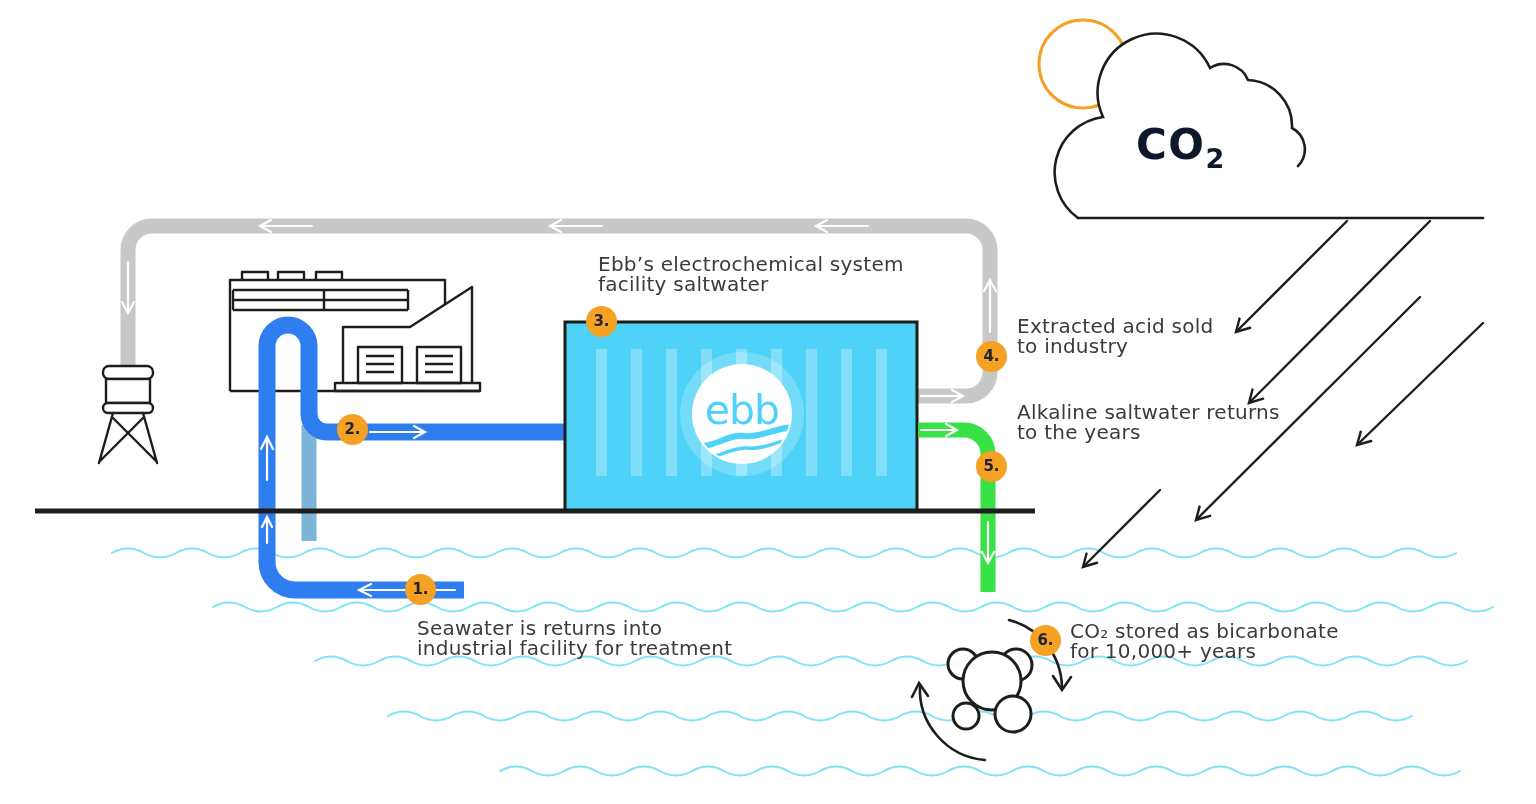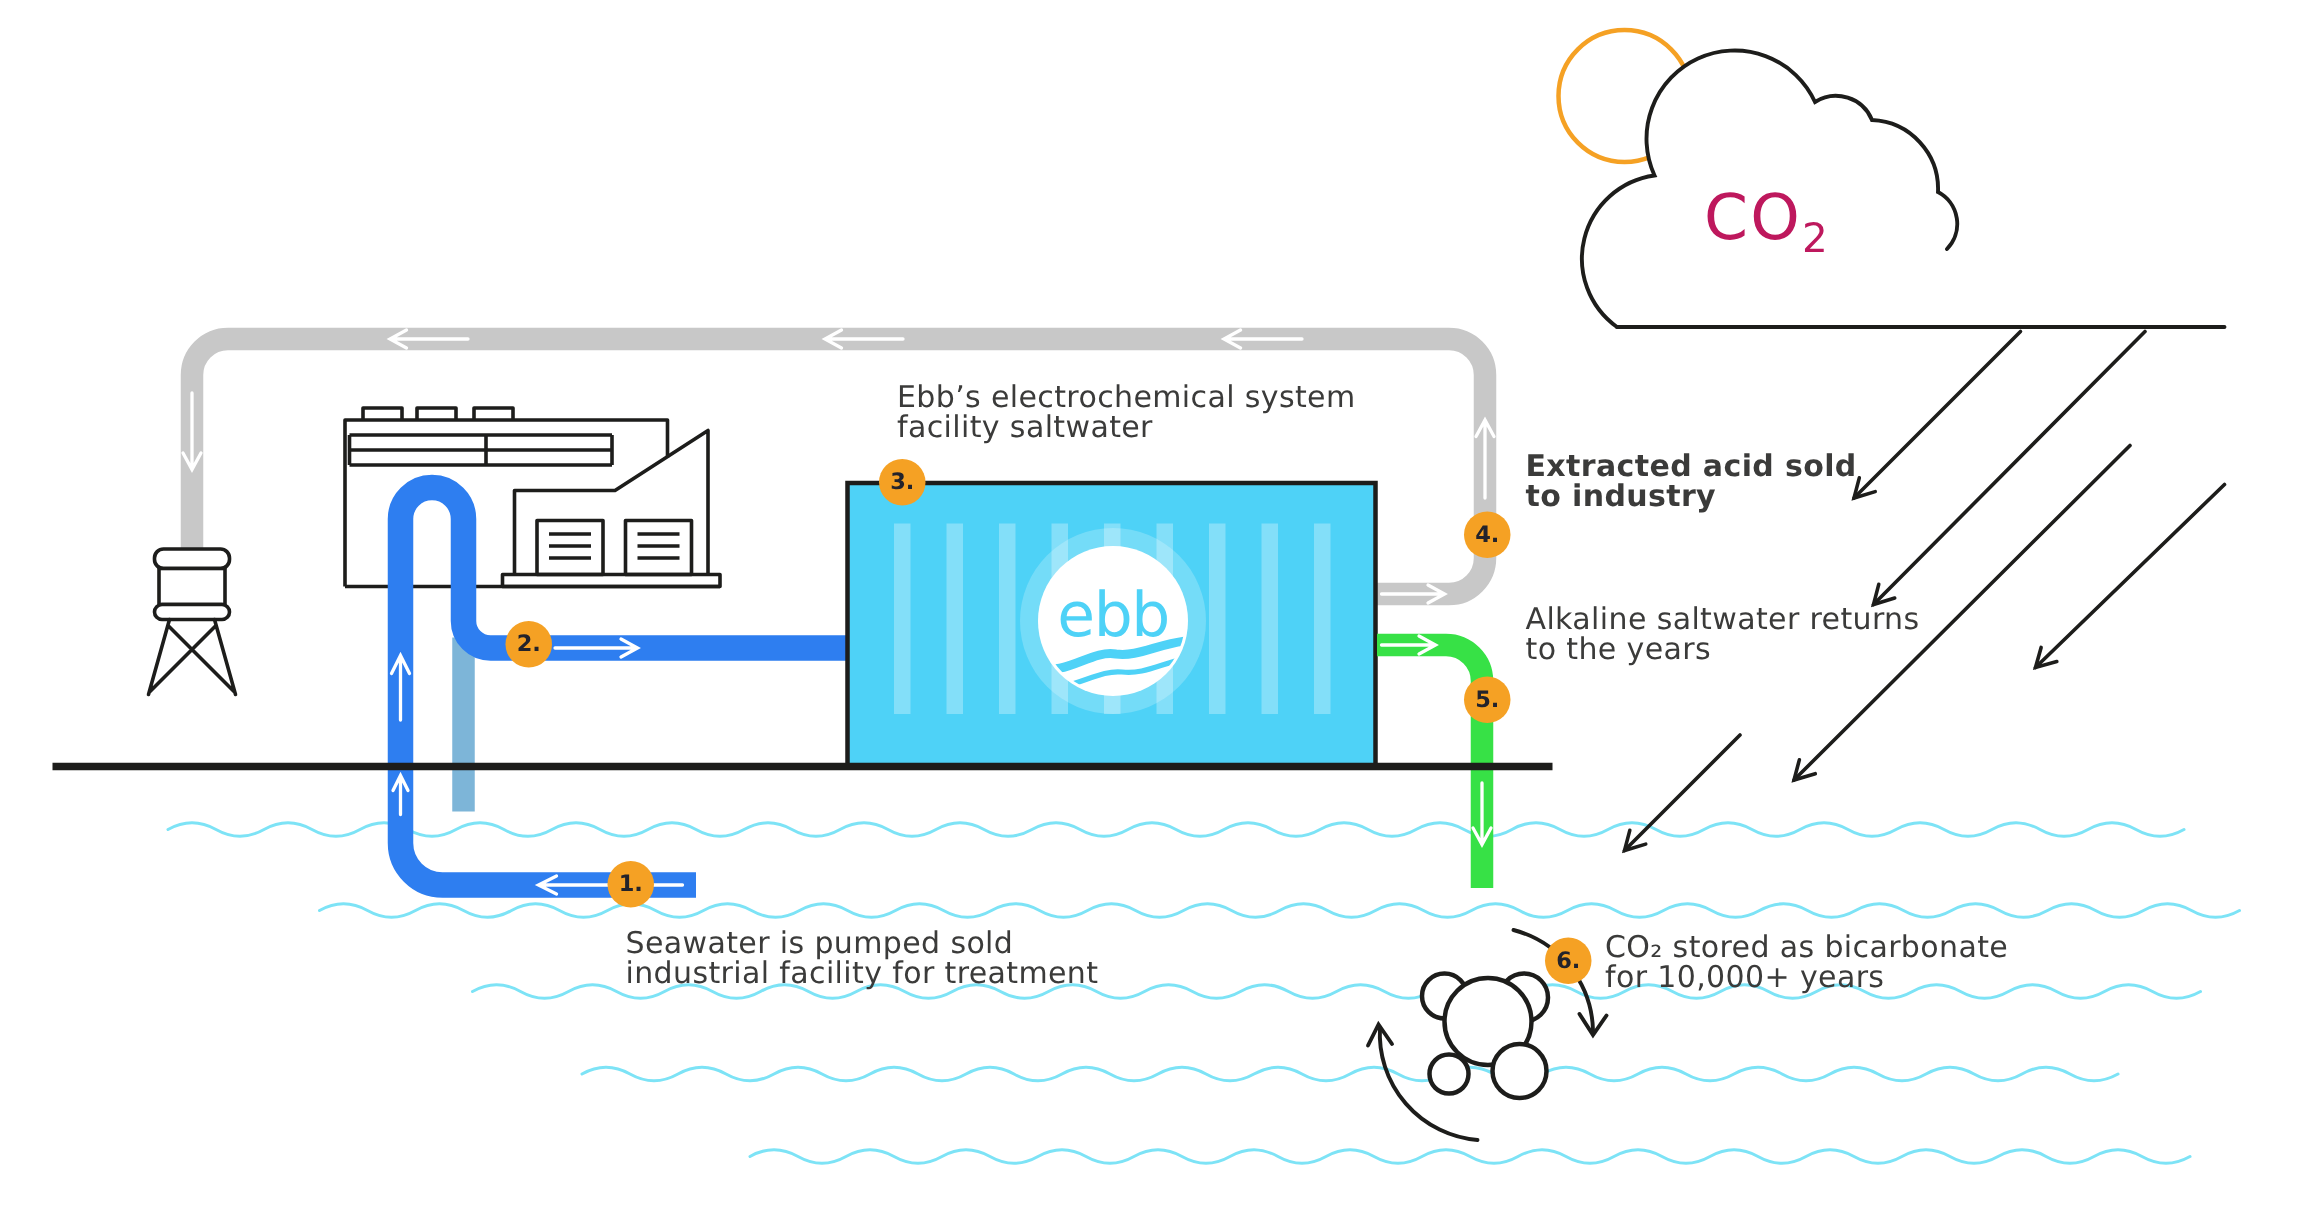--- a/index.html
+++ b/index.html
@@ -3,21 +3,21 @@
 <meta charset="utf-8">
 <style>
   html,body{margin:0;padding:0;background:#fff;}
   #stage{position:relative;width:1536px;height:804px;background:#fff;overflow:hidden;
          font-family:"DejaVu Sans","Liberation Sans",sans-serif;}
   #art{position:absolute;left:0;top:0;}
   .label{position:absolute;color:#3b3b3a;font-size:20px;line-height:20px;letter-spacing:.25px;}
   .label div{white-space:nowrap;}
   .badge{position:absolute;width:31px;height:31px;border-radius:50%;background:#F5A124;
          color:#23232b;font-weight:bold;font-size:15px;line-height:31px;text-align:center;}
-  .co2{position:absolute;left:1136px;top:120px;color:#be185d;font-weight:normal;
+  .co2{position:absolute;left:1136px;top:120px;color:#0f172a;font-weight:bold;
        font-size:42px;letter-spacing:1.5px;}
   .co2 .sub{font-size:27px;vertical-align:-9px;letter-spacing:0;}
 </style>
 </head>
 <body>
 
 <div id="stage">
 
 <svg id="art" width="1536" height="804" viewBox="0 0 1536 804">
   <defs>
@@ -142,28 +142,28 @@
       <circle cx="992" cy="681" r="29"></circle>
       <circle cx="1013" cy="714" r="18"></circle>
       <circle cx="966" cy="716" r="13"></circle>
     </g>
   </g>
 </svg>
 
 <div class="co2"><span>CO</span><span class="sub">2</span></div>
 
 <div class="label" style="left:417px;top:618px;">
-  <div>Seawater is pumped sold</div>
+  <div>Seawater is returns into</div>
       <div>industrial facility for treatment</div>
 </div>
 <div class="label" style="left:598px;top:254px;">
   <div>Ebb’s electrochemical system</div>
       <div>facility saltwater</div>
 </div>
-<div class="label" style="left:1017px;top:300px;font-weight:bold;">
+<div class="label" style="left:1017px;top:316px;">
   <div>Extracted acid sold</div>
       <div>to industry</div>
 </div>
 <div class="label" style="left:1017px;top:402px;">
   <div>Alkaline saltwater returns</div>
       <div>to the years</div>
 </div>
 <div class="label" style="left:1070px;top:621px;">
   <div>CO₂ stored as bicarbonate</div>
       <div>for 10,000+ years</div>

